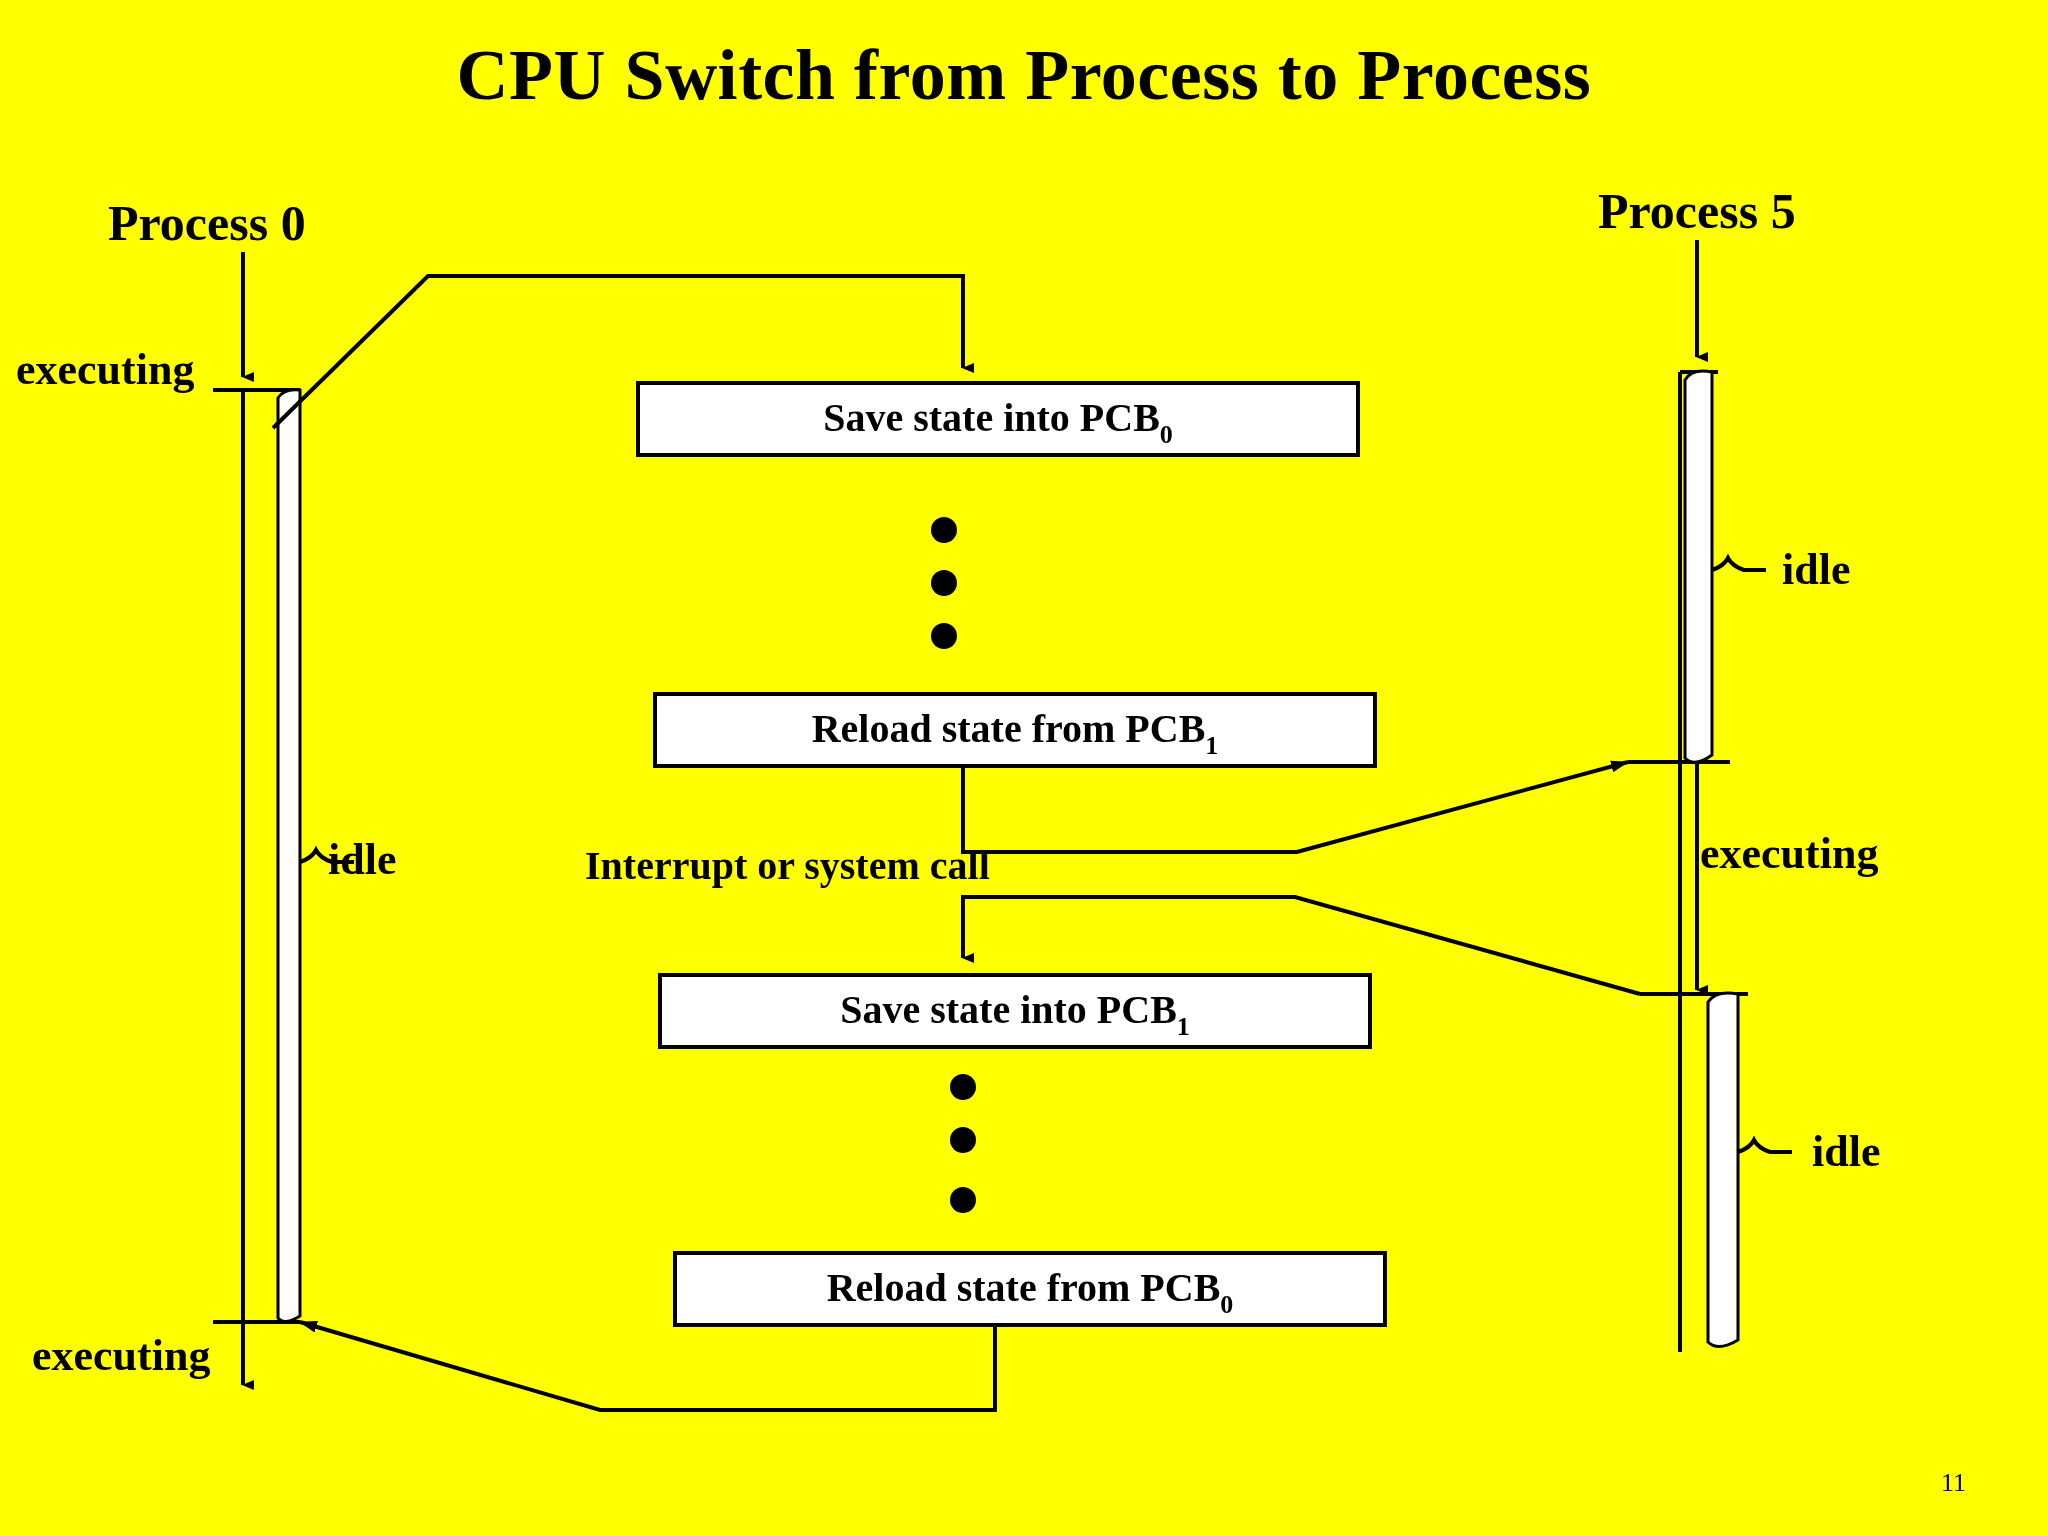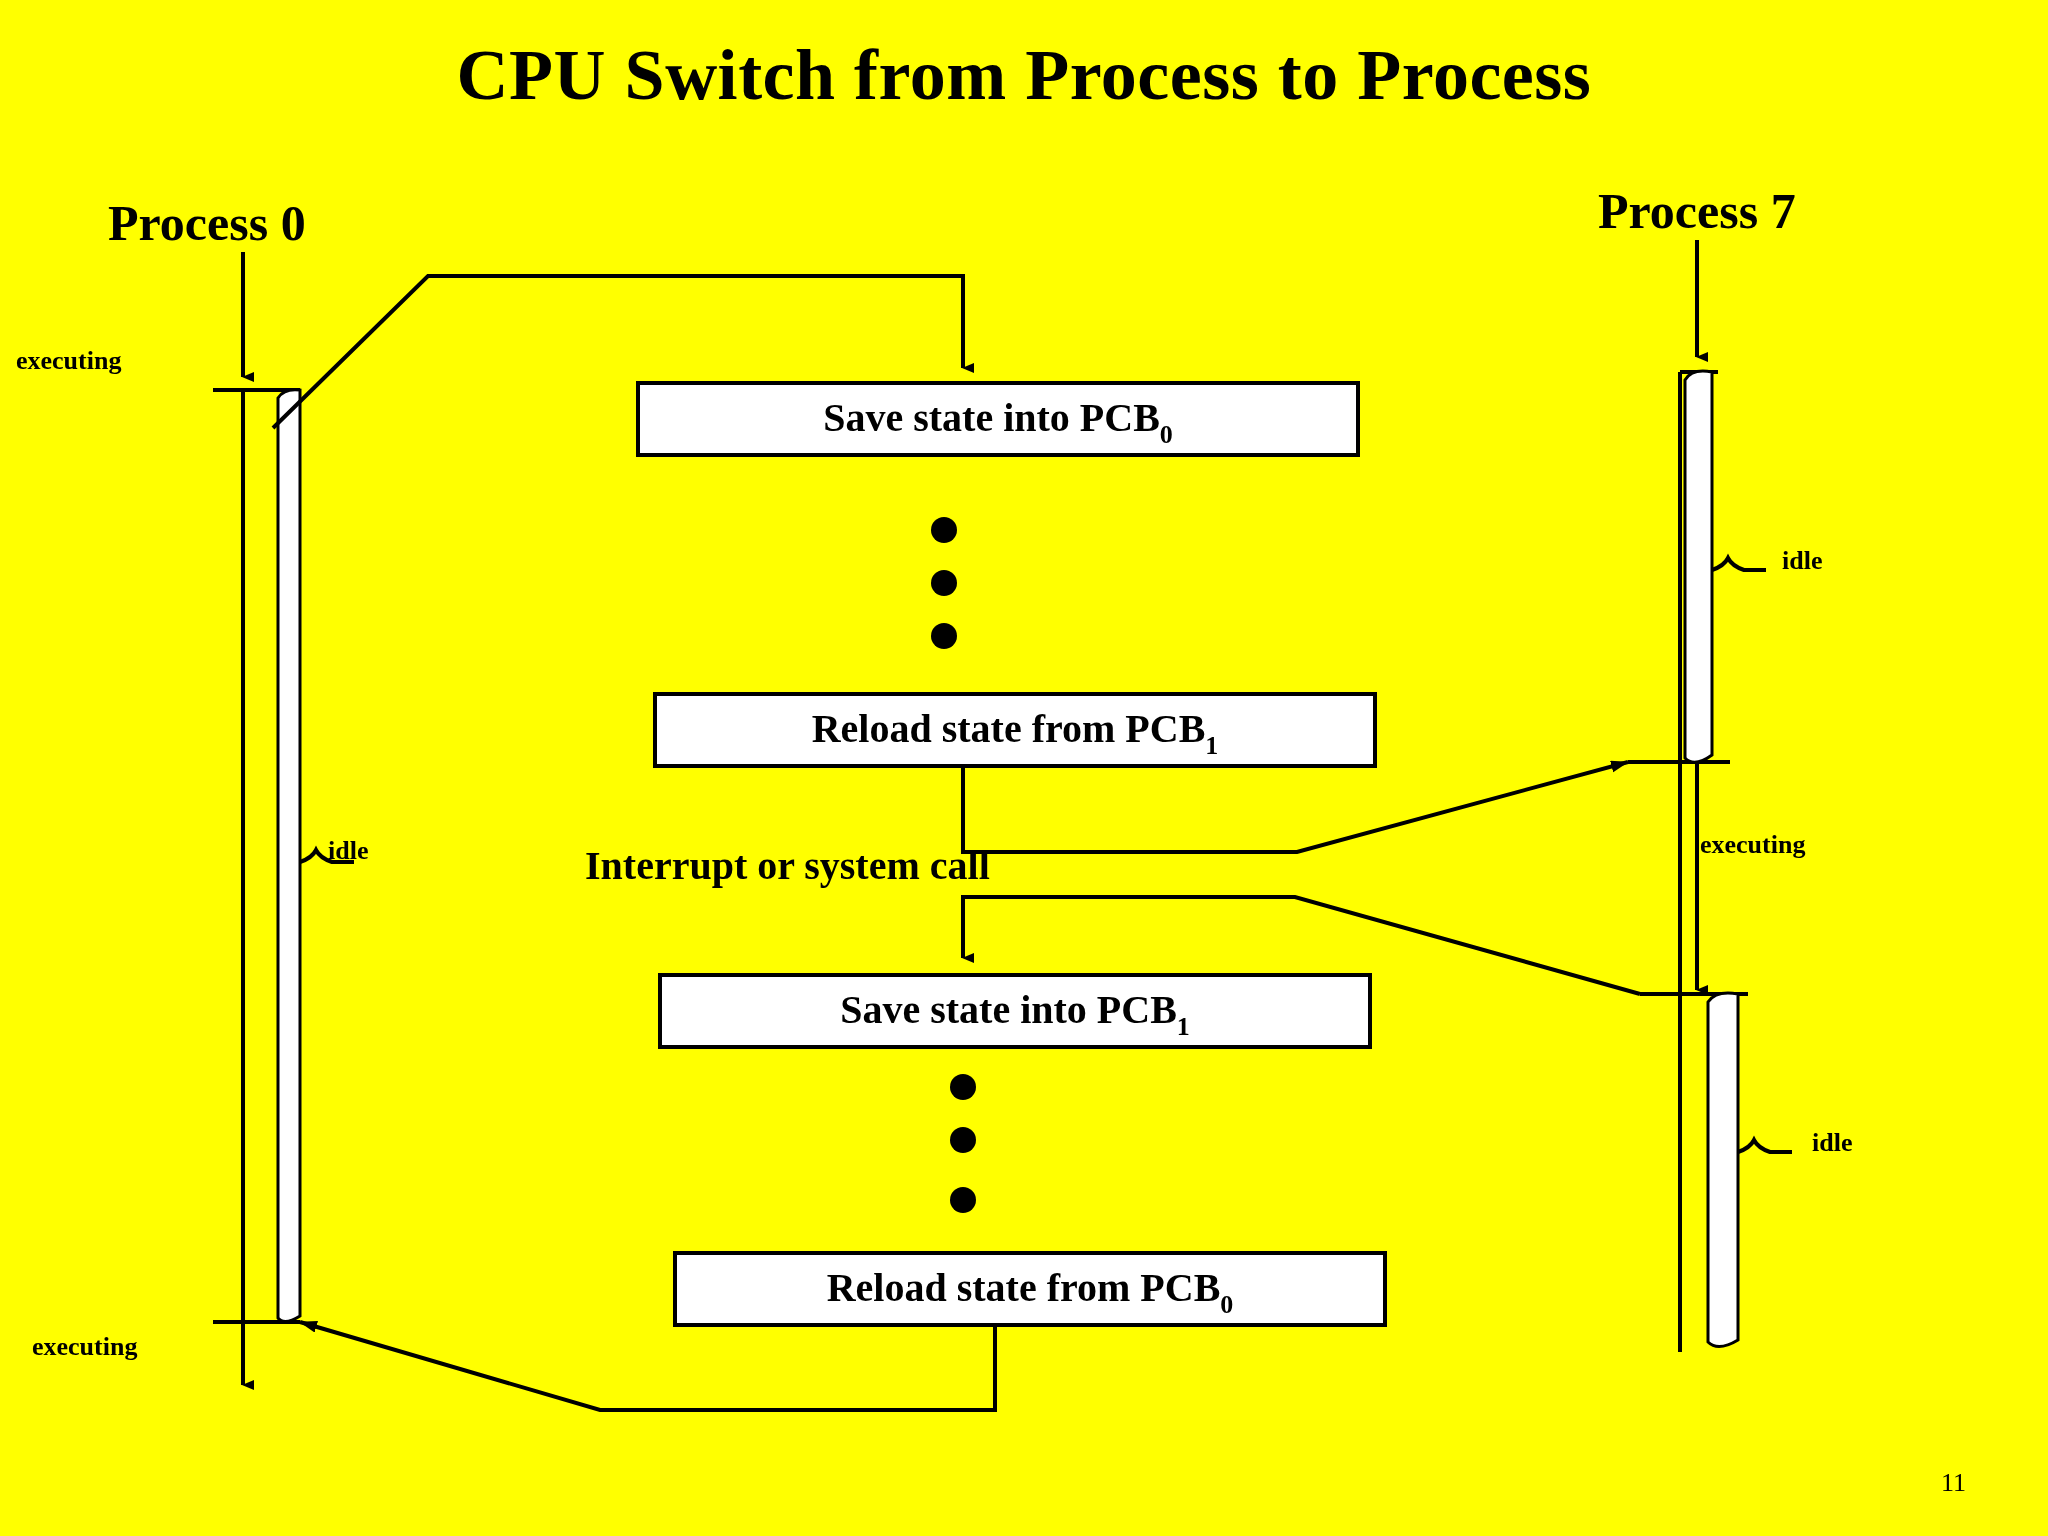--- a/index.html
+++ b/index.html
@@ -18,21 +18,21 @@
     letter-spacing:.5px;
     line-height:1.05;
   }
   .lbl{
     position:absolute;
     font-weight:bold;color:#000;
     white-space:nowrap;
     line-height:1;
   }
   .lbl-proc{font-size:50px;}
-  .lbl-state{font-size:26px;font-family:Liberation Serif, serif;}
+  .lbl-state{font-size:44px;font-family:Liberation Serif, serif;}
   .lbl-interrupt{font-size:40px;}
   .pagenum{
     position:absolute;right:82px;bottom:38px;
     font-size:26px;color:#000;font-weight:normal;
   }
   .boxtext{
     font-size:40px;font-weight:bold;fill:#000;
     font-family:"Liberation Serif","DejaVu Serif",serif;
   }
   .boxsub{font-size:26px;}
@@ -134,21 +134,21 @@
   </svg>
 
   <div class="lbl lbl-proc" style="left:108px;top:198px;">Process  0</div>
 
   <div class="lbl lbl-state" style="left:16px;top:348px;">executing</div>
 
   <div class="lbl lbl-state" style="left:328px;top:838px;">idle</div>
 
   <div class="lbl lbl-state" style="left:32px;top:1334px;">executing</div>
 
-  <div class="lbl lbl-proc" style="left:1598px;top:186px;">Process  7</div>
+  <div class="lbl lbl-proc" style="left:1598px;top:186px;">Process  5</div>
 
   <div class="lbl lbl-state" style="left:1782px;top:548px;">idle</div>
 
   <div class="lbl lbl-state" style="left:1700px;top:832px;">executing</div>
 
   <div class="lbl lbl-state" style="left:1812px;top:1130px;">idle</div>
 
   <div class="lbl lbl-interrupt" style="left:585px;top:846px;">Interrupt or system call</div>
 
   <div class="pagenum">11</div>

